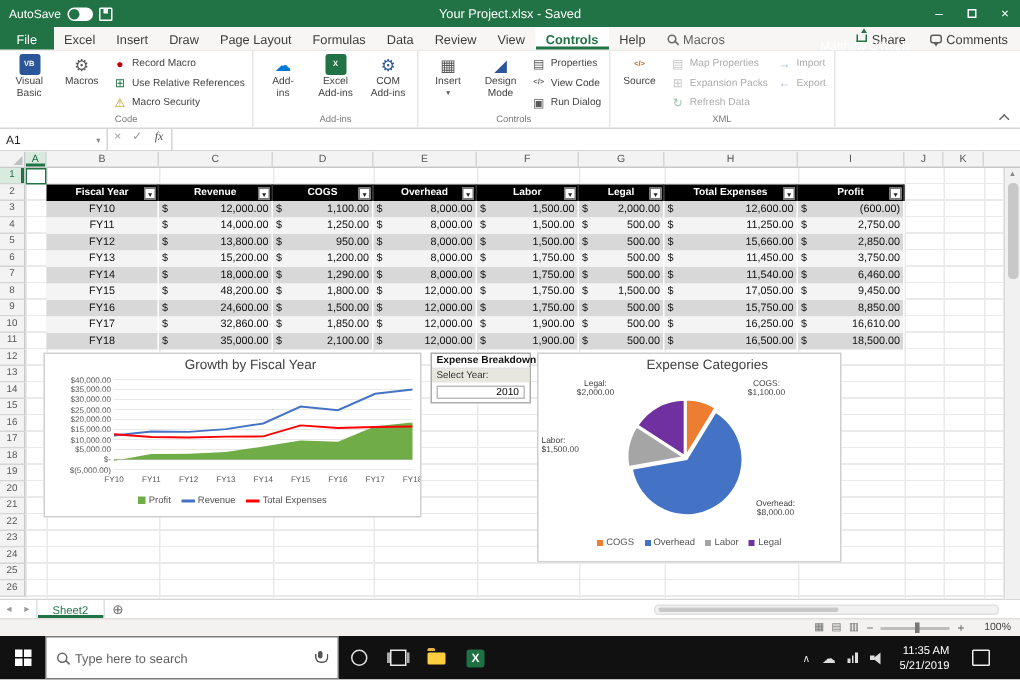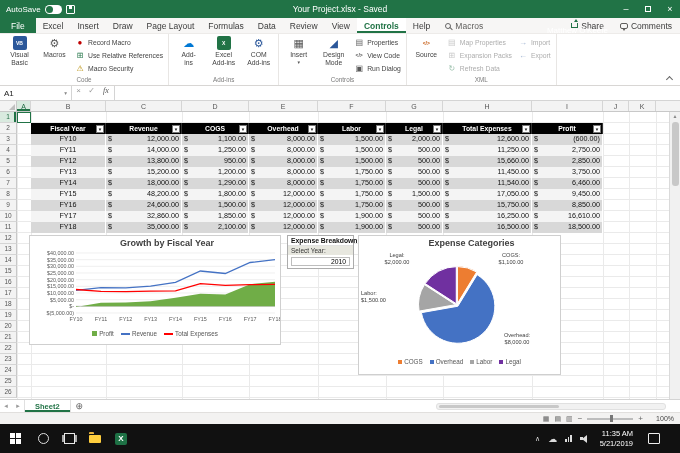--- a/index.html
+++ b/index.html
@@ -85,39 +85,39 @@
   .thlab { font-size:6.8px; font-weight:bold; white-space:nowrap; }
   .filterbtn { position:absolute; right:1px; top:1.5px; width:8px; height:8px; background:#fff; color:#222; font-size:4.5px; line-height:8px; text-align:center; border:1px solid #777; }
   .td { height:11px; line-height:10px; font-size:7.2px; color:#111; border-right:1px solid #fff; flex:0 0 auto; }
   .td.year { text-align:center; }
   .td.money { display:flex; justify-content:space-between; padding:0 2px; }
 
   
   .chart { position:absolute; background:#fff; border:1px solid #CFCFCF; display:flex; flex-direction:column; align-items:center; }
   .chart1 { left:29px; top:123px; width:252px; height:110px; }
   .chart2 { left:358px; top:123px; width:203px; height:140px; }
-  .ctitle { font-size:9px; font-weight:bold; color:#404040; padding-top:2px; line-height:11px;margin-left:24px; }
+  .ctitle { font-size:9px; font-weight:normal; color:#404040; padding-top:2px; line-height:11px;margin-left:24px; }
   .chart svg { display:block; font-family:"Liberation Sans",sans-serif; }
   .clegend { display:flex; gap:7px; align-items:center; justify-content:center; font-size:6.3px; color:#555; padding:1px 0 2px; }
   .litem { display:flex; align-items:center; gap:2px; }
   .mk-sq { width:5px; height:5px; display:inline-block; }
   .mk-ln { width:9px; height:2px; display:inline-block; }
   .slicer { position:absolute; left:287px; top:123px; width:67px; background:#fff; border:1px solid #ACACAC; font-size:6.5px; padding-bottom:2px; }
   .sl-title { font-weight:bold; color:#111; padding:1px 3px; border-bottom:1px solid #E2E2E2; font-size:6.8px; white-space:nowrap; }
   .sl-field { background:#E7E7DF; padding:1px 3px; color:#333; }
   .sl-item { margin:2px 3px 0; border:1px solid #BDBDBD; padding:0 3px; text-align:right; background:#fff; font-size:6.8px; }
 
   .vscroll { position:absolute; right:0; top:0; bottom:0; width:11px; background:#F1F1F1; border-left:1px solid #DADADA; display:flex; flex-direction:column; align-items:center; }
   .va { font-size:5px; color:#888; line-height:8px; }
   .vthumb { width:7px; height:64px; background:#C8C8C8; border-radius:3px; margin-top:2px; }
 
   
   .tabsbar { height:13px; display:flex; align-items:center; background:#fff; border-top:1px solid #D4D4D4; font-size:8px; color:#666; flex:0 0 13px; }
   .tnav { width:12px; text-align:center; color:#9a9a9a; font-size:7px; }
-  .sheettab { padding:0 10px; height:100%; display:flex; align-items:center; color:#217346; font-weight:bold; background:#fff; border-left:1px solid #E0E0E0; border-right:1px solid #E0E0E0; box-shadow:inset 0 -2px 0 #217346; font-size:7.5px; }
+  .sheettab { padding:0 10px; height:100%; display:flex; align-items:center; color:#217346; font-weight:normal; background:#fff; border-left:1px solid #E0E0E0; border-right:1px solid #E0E0E0; box-shadow:inset 0 -2px 0 #217346; font-size:7.5px; }
   .addsheet { margin-left:5px; color:#666; font-size:9px; line-height:9px; }
   .hscroll { margin-left:auto; margin-right:14px; width:230px; height:7px; background:#F1F1F1; border:1px solid #E0E0E0; border-radius:3px; position:relative; }
   .hthumb { position:absolute; left:2px; top:1px; width:120px; height:3.5px; background:#C8C8C8; border-radius:2px; }
 
   
   .statusbar { height:12px; background:#F3F2F1; border-top:1px solid #E1DFDD; display:flex; align-items:center; gap:5px; padding:0 6px; font-size:7px; color:#555; flex:0 0 12px; }
   .sb-spacer { flex:1; }
   .vico { font-size:7px; color:#666; line-height:10px; }
   .zsign { color:#666; font-size:8px; line-height:10px; }
   .ztrack { width:46px; height:2px; background:#BDBDBD; position:relative; }
@@ -867,20 +867,25 @@
 
   <div class="taskbar">
     <div class="startbtn">
       <span class="winlogo">
           <i></i>
           <i></i>
           <i></i>
           <i></i>
         </span>
     </div>
+    <div class="tsearch">
+      <span class="lens"></span>
+      <span>Type here to search</span>
+      <span class="micic"></span>
+    </div>
     <span class="tbico cortana"></span>
     <span class="tbico taskview"></span>
     <span class="tbico folder"></span>
     <span class="tbico excelic"></span>
     <div class="tray">
       <span class="chevup">∧</span>
       <span class="cloudic">☁</span>
       <span class="signal">
           <i></i>
           <i></i>

